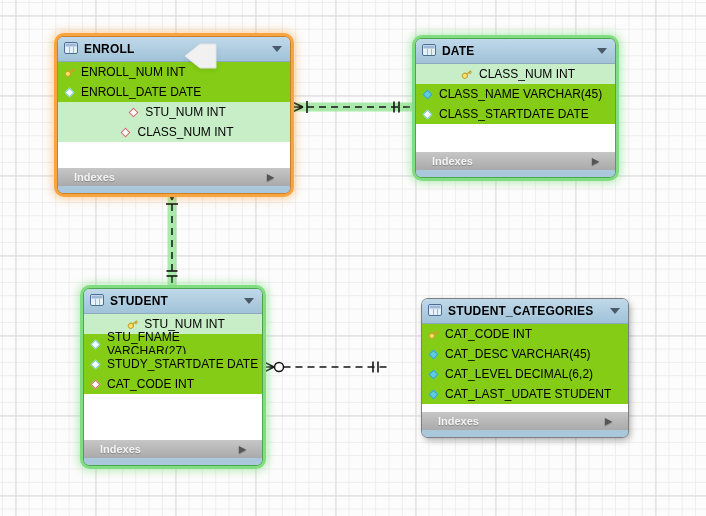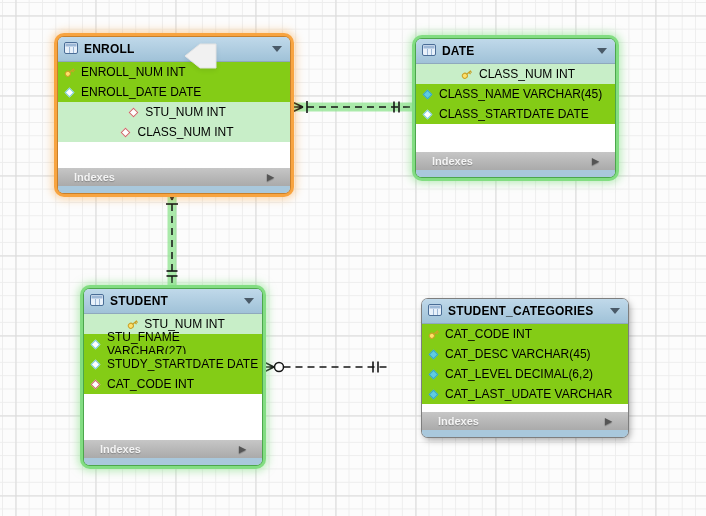--- a/index.html
+++ b/index.html
@@ -240,21 +240,21 @@
       <div class="col-row">
         <span class="cicon">
           <span class="dm dm-f"></span>
         </span>
         <span>CAT_LEVEL DECIMAL(6,2)</span>
       </div>
       <div class="col-row">
         <span class="cicon">
           <span class="dm dm-f"></span>
         </span>
-        <span>CAT_LAST_UDATE VARCHAR</span>
+        <span>CAT_LAST_UDATE STUDENT</span>
       </div>
     </div>
   <div class="tfoot">
     <span>Indexes</span>
     <span class="farrow">▶</span>
   </div>
   <div class="tstrip"></div>
 </div>
 
 <svg class="cursor" style="left:183px;top:40px;" width="38" height="34">

